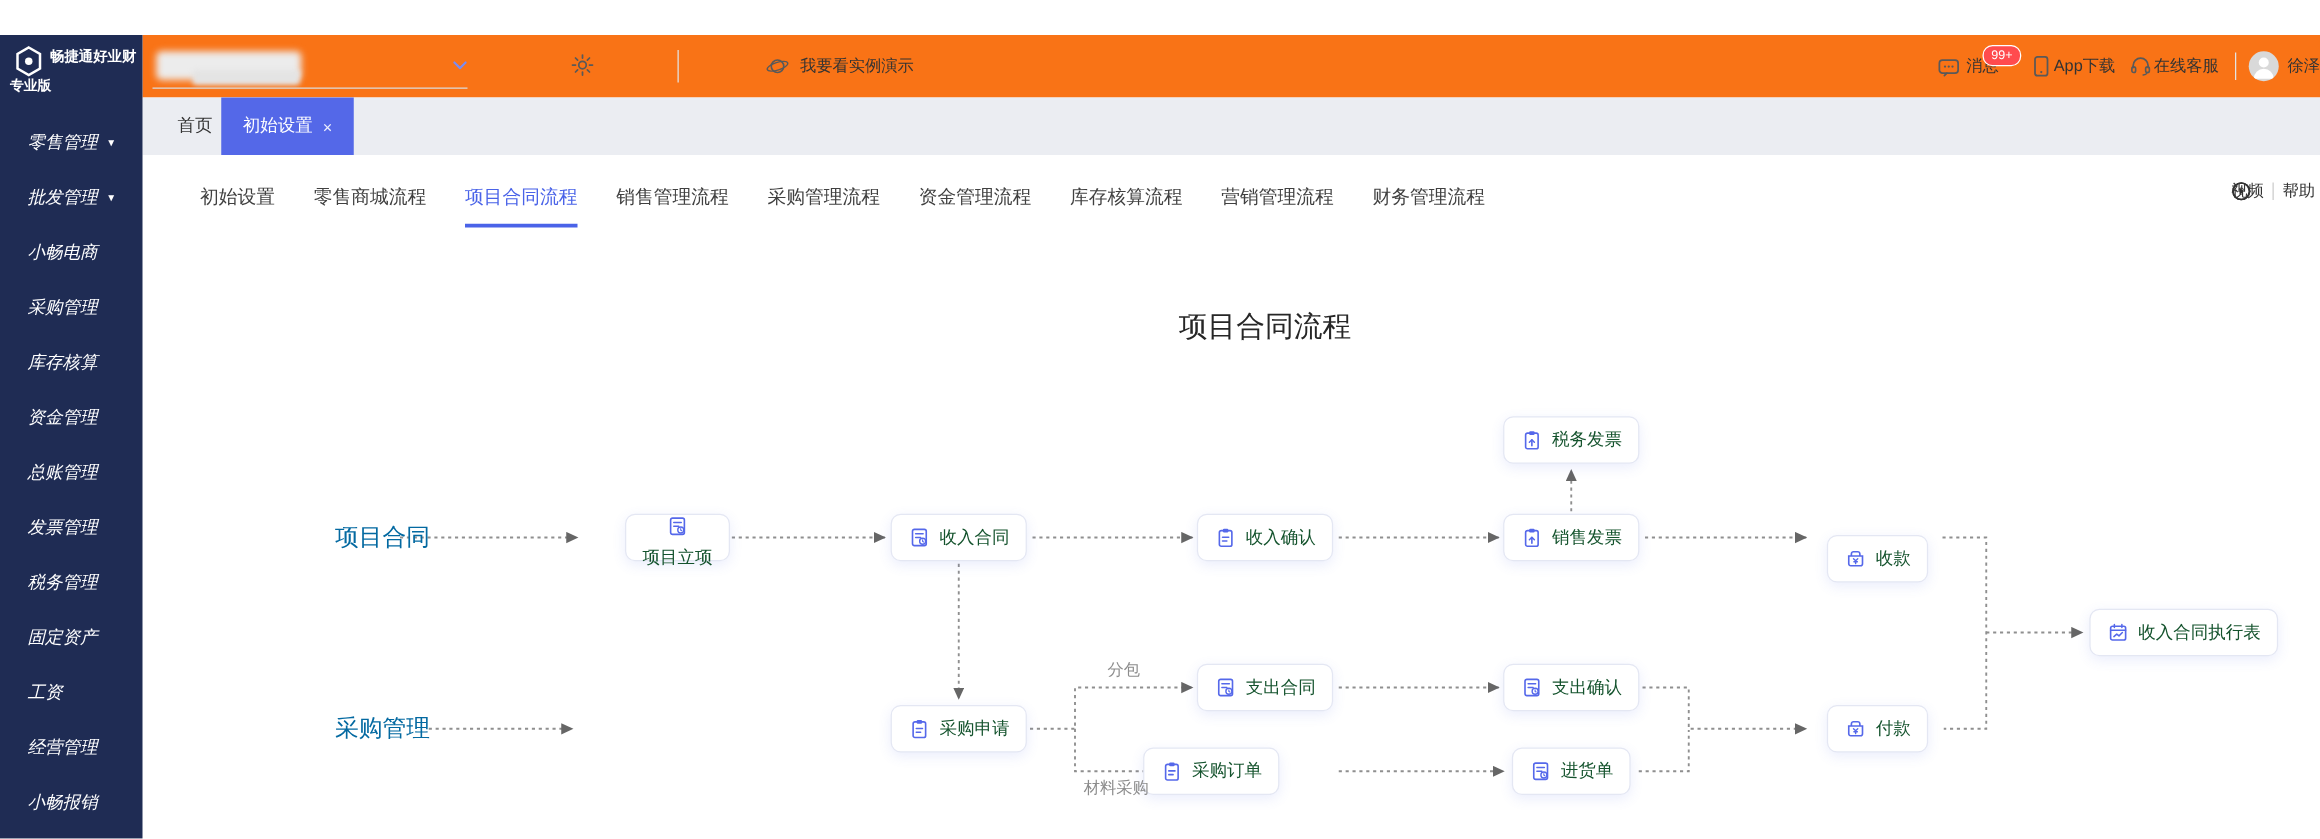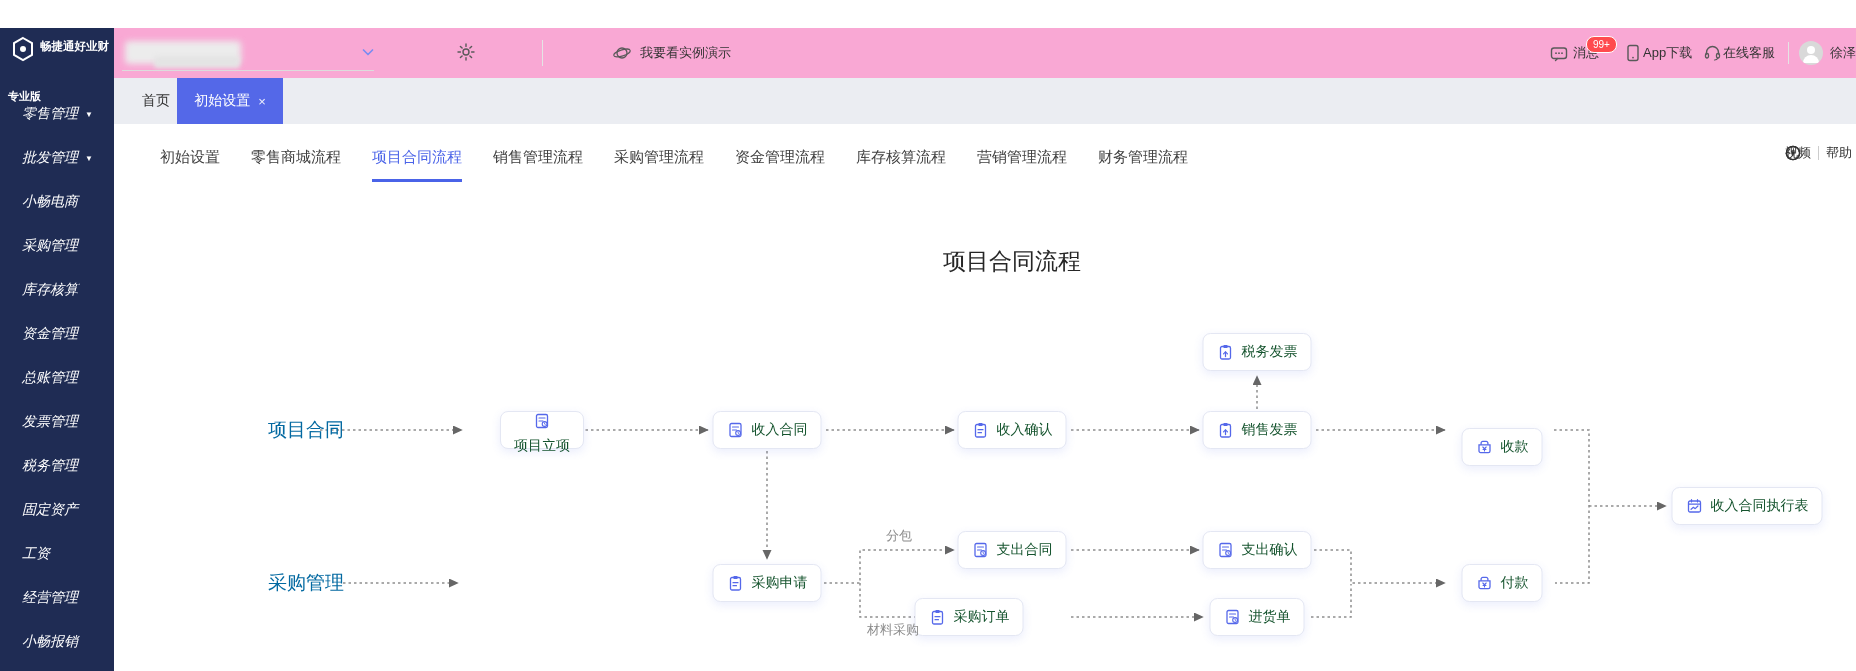--- a/index.html
+++ b/index.html
@@ -2,26 +2,26 @@
 <html><head>
 <meta charset="utf-8">
 <style>
   html,body{margin:0;padding:0;background:#fff;}
   .page{position:relative;width:1856px;height:671px;overflow:hidden;background:#fff;
         font-family:"Liberation Sans","DejaVu Sans",sans-serif;color:#262626;}
   
   .sidebar{position:absolute;left:0;top:28px;width:114px;height:643px;background:#1f2c54;z-index:5;}
   .logo-mark{position:absolute;left:10px;top:8px;width:26px;height:26px;}
   .brand{position:absolute;left:40px;top:12px;width:72px;font-size:11.5px;font-weight:bold;color:#fff;line-height:1.15;}
-  .edition{position:absolute;left:8px;top:33px;font-size:11px;font-weight:bold;color:#fff;margin-top:28px;}
+  .edition{position:absolute;left:8px;top:33px;font-size:11px;font-weight:bold;color:#fff;}
   .side-nav{position:absolute;left:0;top:64px;right:0;font-style:italic;}
   .side-item{height:44px;display:flex;align-items:center;padding-left:22px;font-size:14px;color:#fff;cursor:pointer;white-space:nowrap;}
   .side-item .chev{font-size:8px;margin-left:7px;color:#fff;}
   
-  .topbar{position:absolute;left:114px;top:28px;right:0;height:50px;background:#f9a8d4;z-index:4;}
+  .topbar{position:absolute;left:114px;top:28px;right:0;height:50px;background:#f97316;z-index:4;}
   .blur1{position:absolute;left:11px;top:13px;width:116px;height:23px;background:#ececec;border-radius:4px;filter:blur(3px);}
   .blur2{position:absolute;left:40px;top:28px;width:86px;height:12px;background:#e4e4e4;border-radius:3px;filter:blur(2px);}
   .sel-underline{position:absolute;left:8px;top:42px;width:252px;border-bottom:1px solid #dcdcdc;}
   .tb-ic{position:absolute;cursor:pointer;display:flex;align-items:center;}
   .tb-txt{position:absolute;top:17px;font-size:13px;color:#333;line-height:16px;cursor:pointer;white-space:nowrap;}
   .vdiv{position:absolute;width:1px;background:#e4e4e4;}
   .badge{position:absolute;left:1472px;top:8px;height:15px;padding:0 6px;background:#ff4b4e;border-radius:8px;
          color:#fff;font-size:10px;line-height:15px;border:1px solid #fff;z-index:2;}
   .avatar{position:absolute;left:1685px;top:13px;width:24px;height:24px;border-radius:50%;background:#d9d9d9;overflow:hidden;cursor:pointer;}
   

